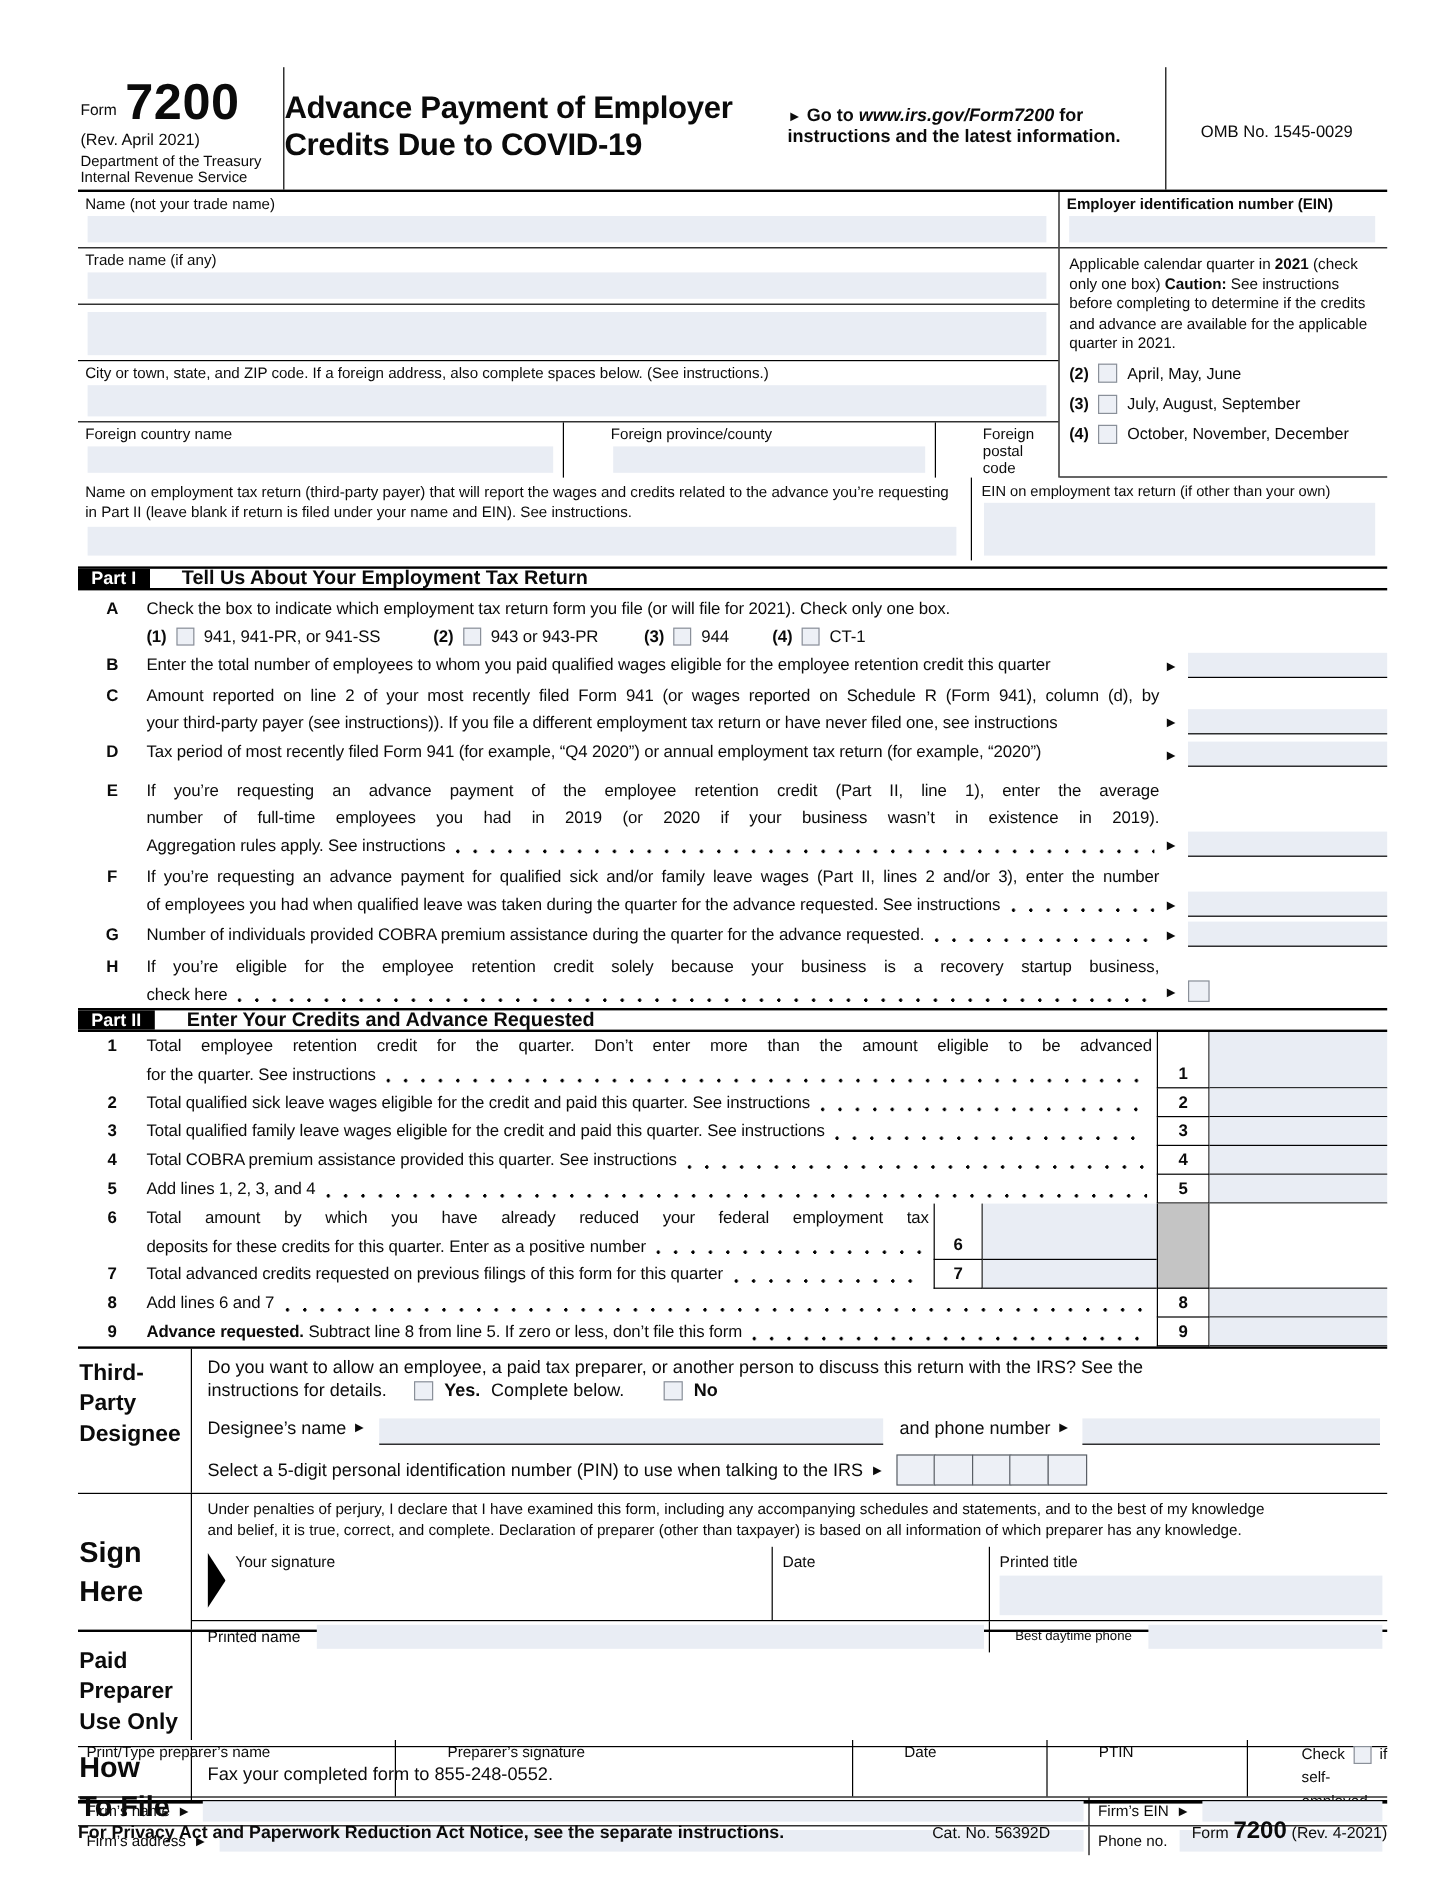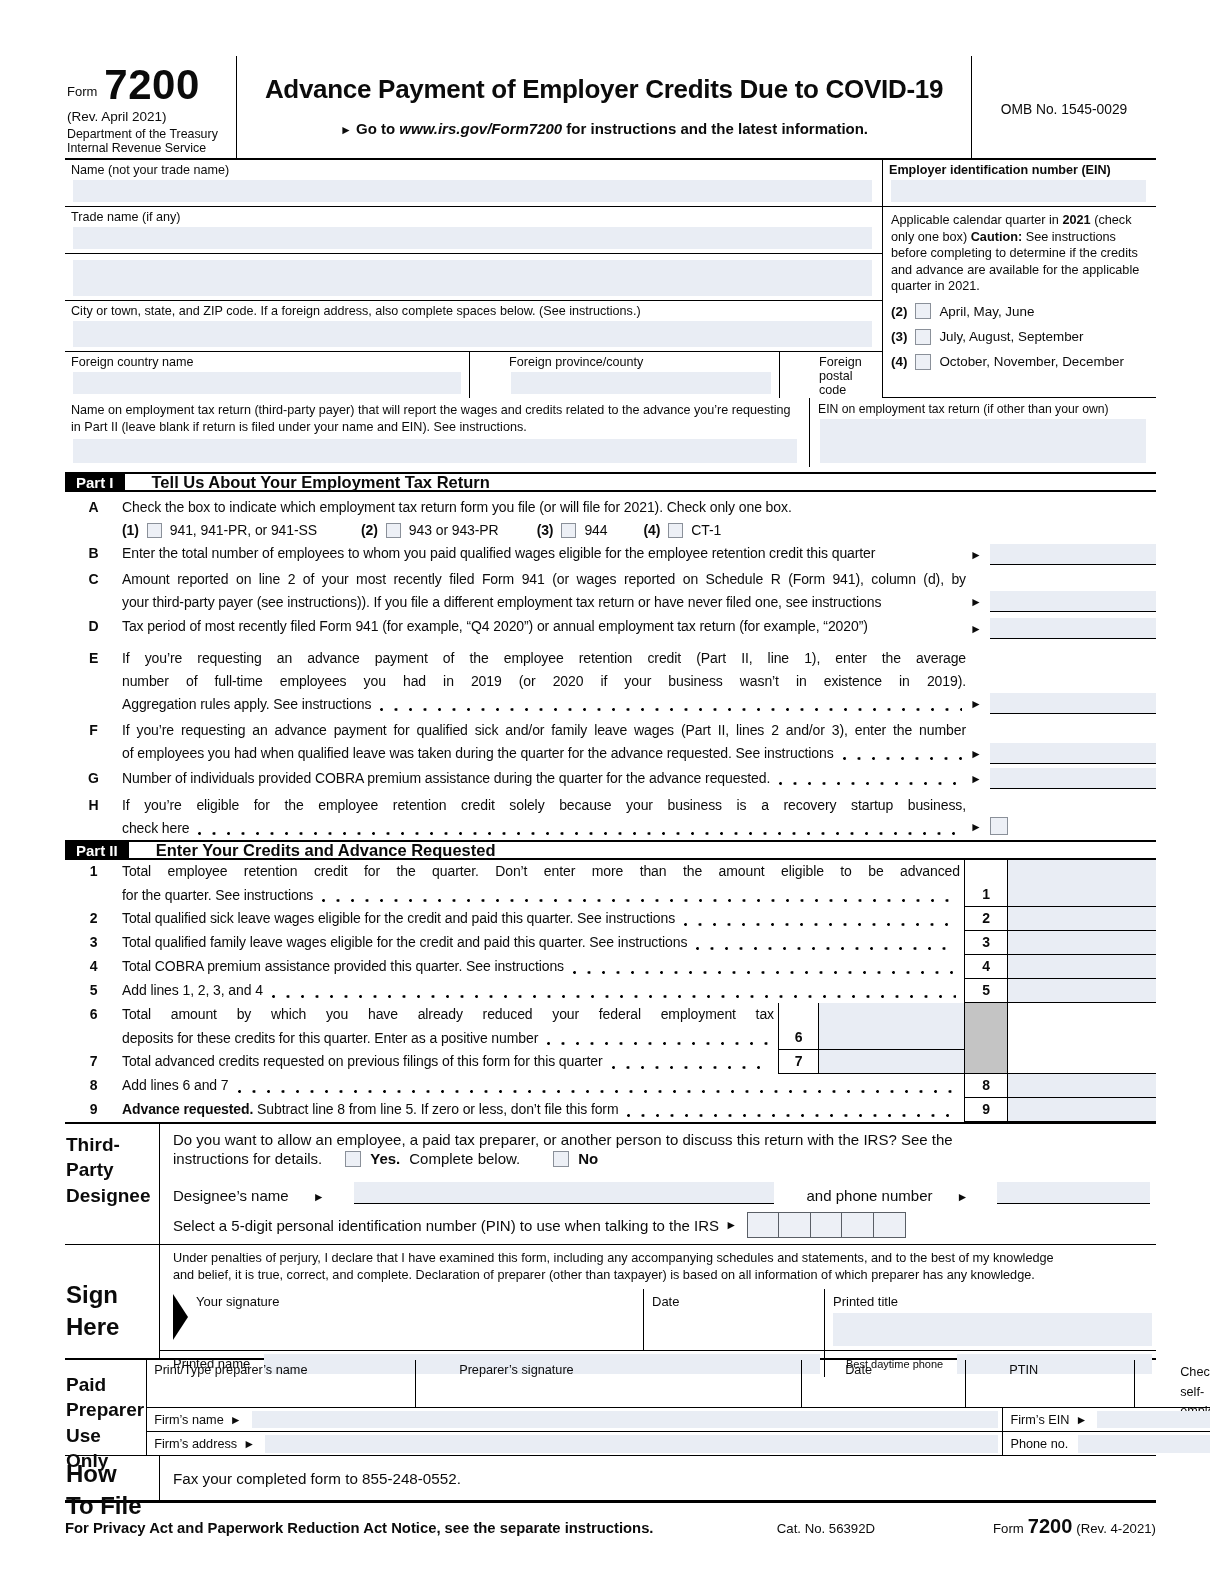--- a/index.html
+++ b/index.html
@@ -9,21 +9,21 @@
 .content { position:absolute; left:65px; top:56px; width:1091px; }
 
 
 .header { display:flex; height:104px; border-bottom:2.5px solid #000; }
 .h-left { width:172px; border-right:1.5px solid #000; padding:12px 4px 2px 2px; }
 .form-line { display:flex; align-items:flex-end; gap:7px; }
 .form-word { font-size:13px; padding-bottom:3px; }
 .form-num { font-size:42px; font-weight:bold; line-height:0.8; letter-spacing:0.5px; }
 .rev { font-size:13.5px; margin-top:7px; }
 .agency { font-size:12.4px; margin-top:3px; line-height:1.18; }
-.h-center { flex:1; border-right:1.5px solid #000; display:flex; flex-direction:column; align-items:center; justify-content:center; gap:15px; padding-bottom:4px; }
+.h-center { flex:1; border-right:1.5px solid #000; display:flex; align-items:center; justify-content:center; gap:15px; padding-bottom:4px; }
 .h-title { font-size:26px; font-weight:bold; letter-spacing:-0.3px; }
 .h-goto { font-size:15px; font-weight:bold; }
 .h-goto .url { font-style:italic;margin-top:32px; }
 .h-right { width:184px; padding-top:46px; text-align:center; font-size:13.8px; }
 .arrow { font-size:12px; }
 
 
 .identity { display:flex; }
 .id-left { flex:1; display:flex; flex-direction:column; }
 .id-right { width:274px; border-left:1.3px solid #000; display:flex; flex-direction:column; }
@@ -90,21 +90,21 @@
 .h47r { height:47px; } .h24r { height:24px; }
 
 
 .section { display:flex; border-top:2px solid #000; }
 .sec-label { width:95px; border-right:1.4px solid #000; padding:8px 2px 2px 1px; font-weight:bold; font-size:19px; line-height:1.33; }
 .sec-label.big { font-size:24px; }
 .sec-body { flex:1; }
 .tp-body { padding:5px 0 0 13px; font-size:15px; }
 .tp-q { line-height:1.4; }
 .tp-inline { display:flex; align-items:center; gap:9px; }
-.tp-row2 { display:flex; align-items:flex-end; margin-top:15px; padding-bottom:2px;gap:19px; }
+.tp-row2 { display:flex; margin-top:15px; padding-bottom:2px; }
 .tp-field { background:#e9edf4; border-bottom:1.4px solid #000; height:22px; }
 .tp-name-field { width:420px; margin-left:10px; }
 .tp-phone-field { flex:1; margin-left:10px; margin-right:6px; }
 .tp-row3 { display:flex; align-items:center; margin-top:6px; padding-bottom:4px; }
 .pin-boxes { display:flex; margin-left:10px; }
 .pin-box { width:33px; height:26px; background:#edf0f6; border:1.6px solid #5a5f66; margin-left:-1.6px; }
 .pin-box:first-child { margin-left:0; }
 
 .sign-perjury { padding:5px 4px 0 13px; font-size:12.7px; line-height:1.32; }
 .sig-table { display:flex; height:61px; margin-top:5px; }
@@ -573,21 +573,21 @@
           <div class="shade-fill"></div>
         </div>
         <div class="sigb-2">
           <span>Best daytime phone</span>
           <div class="shade-fill"></div>
         </div>
       </div>
     </div>
   </div>
 
-  <div class="section" style="height:97px;">
+  <div class="section" style="height:97px;flex-direction:column;">
     <div class="sec-label" style="padding-top:12px;">
       <div>Paid</div>
       <div>Preparer</div>
       <div>Use Only</div>
     </div>
     <div class="sec-body">
       <div class="pp-row1">
         <div class="pp-c pp-name">
           <span>Print/Type preparer’s name</span>
           <div style="height:26px;"></div>

